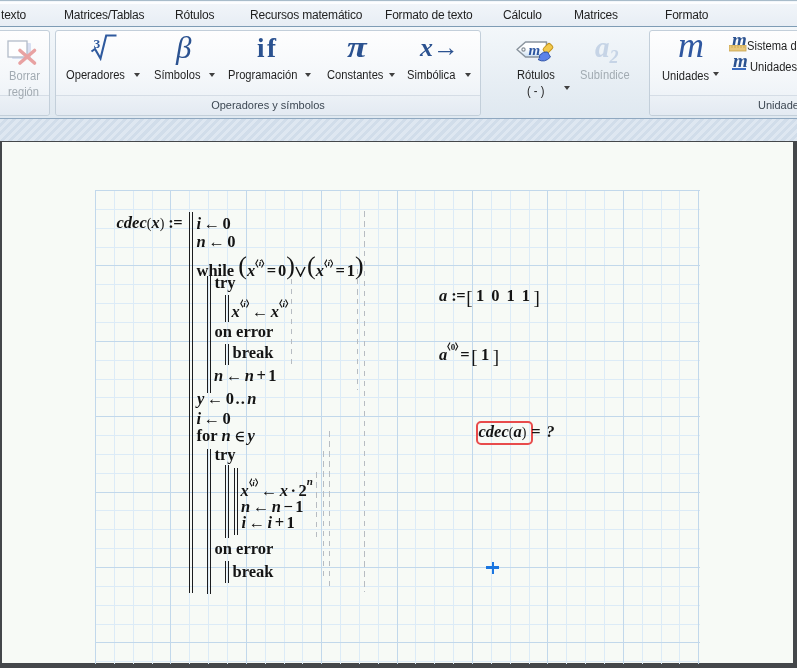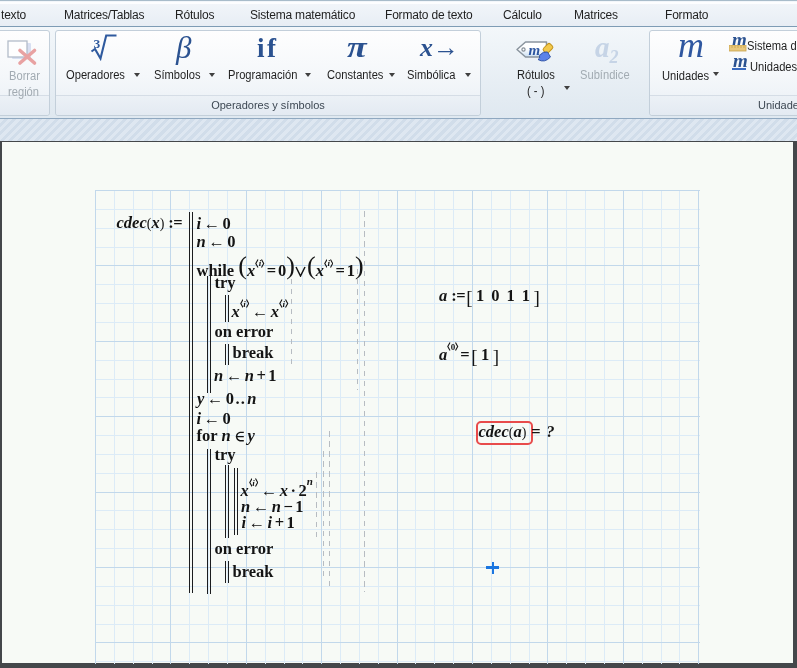--- a/index.html
+++ b/index.html
@@ -47,21 +47,21 @@
 .mx{margin:0 3.5px;}
 .expn{font-size:11px;vertical-align:5px;position:relative;top:-6px;line-height:0;}
 .redbox{position:absolute;border:2px solid #e84b4b;border-radius:5px;}
 .pr{font-size:14px;font-weight:400;}
 </style></head>
 <body>
 <div class="abs" id="tabbar">
   <span class="tab" style="left:1px">texto</span>
   <span class="tab" style="left:64px">Matrices/Tablas</span>
   <span class="tab" style="left:175px">Rótulos</span>
-  <span class="tab" style="left:250px">Sistema matemático</span>
+  <span class="tab" style="left:250px">Recursos matemático</span>
   <span class="tab" style="left:385px">Formato de texto</span>
   <span class="tab" style="left:503px">Cálculo</span>
   <span class="tab" style="left:574px">Matrices</span>
   <span class="tab" style="left:665px">Formato</span>
 </div>
 <div class="abs" id="tabline"></div>
 <div class="abs" id="ribbon">
 
   <div class="grp" style="left:-12px;width:62px;">
     <div class="grplabel"></div>

